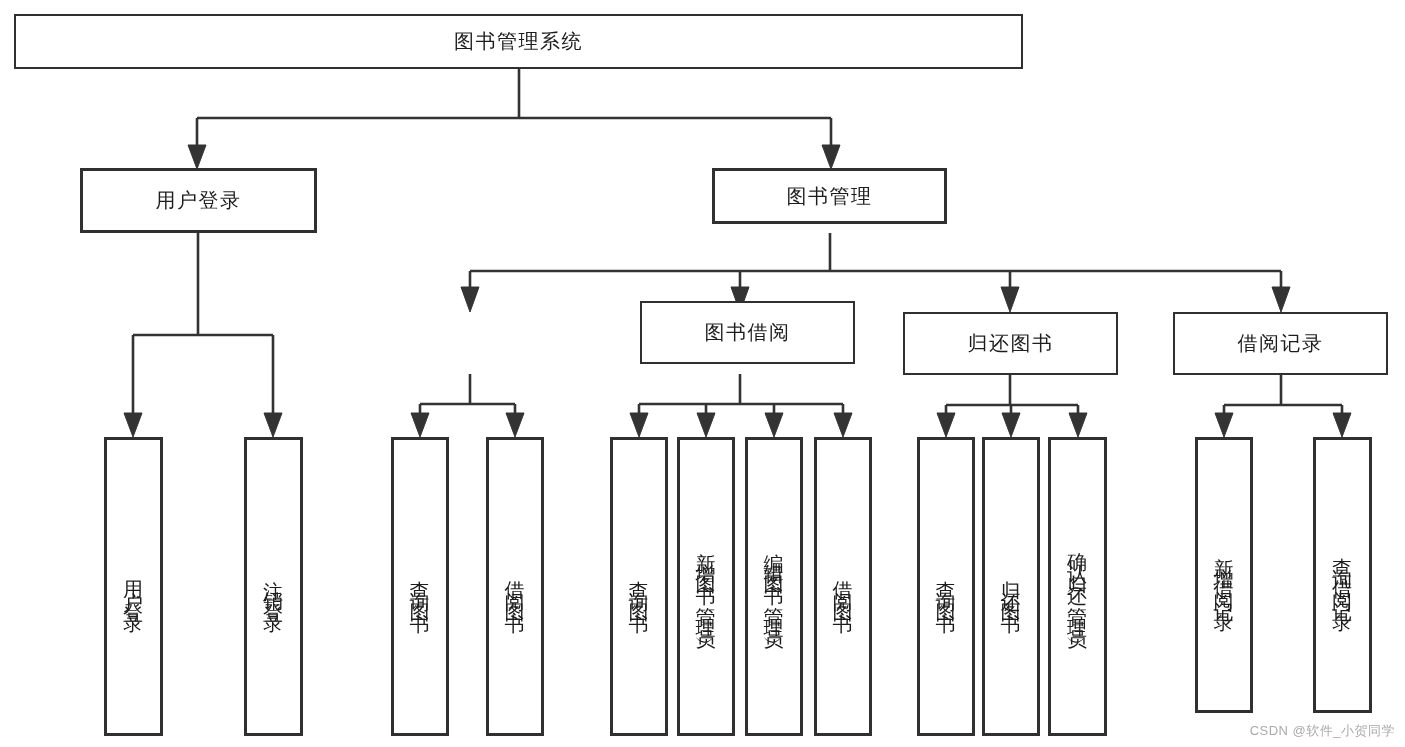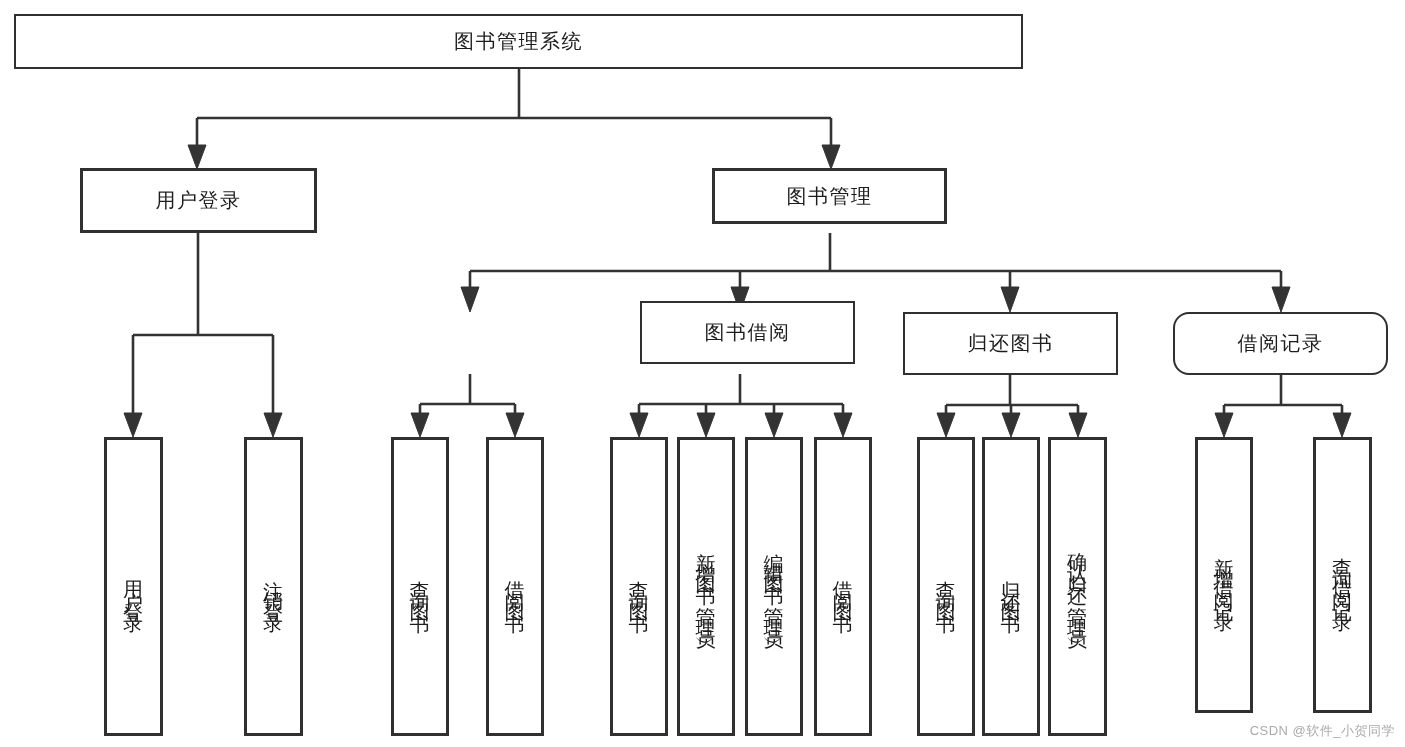--- a/index.html
+++ b/index.html
@@ -118,21 +118,21 @@
   <div class="box lvl2" style="left:712px; top:168px; width:235px; height:56px;">
     <span class="h-label">图书管理</span>
   </div>
 
   <div class="box" style="left:633px; top:301px; width:215px; height:63px;margin-left:7px;">
     <span class="h-label">图书借阅</span>
   </div>
   <div class="box" style="left:903px; top:312px; width:215px; height:63px;">
     <span class="h-label">归还图书</span>
   </div>
-  <div class="box" style="left:1173px; top:312px; width:215px; height:63px;border-radius:16px;">
+  <div class="box" style="left:1173px; top:312px; width:215px; height:63px;">
     <span class="h-label">借阅记录</span>
   </div>
 
   <div class="box leaf" style="left:104px; top:437px; width:59px; height:299px;">
     <span class="v-label">用户登录</span>
   </div>
   <div class="box leaf" style="left:244px; top:437px; width:59px; height:299px;">
     <span class="v-label">注销登录</span>
   </div>
 

